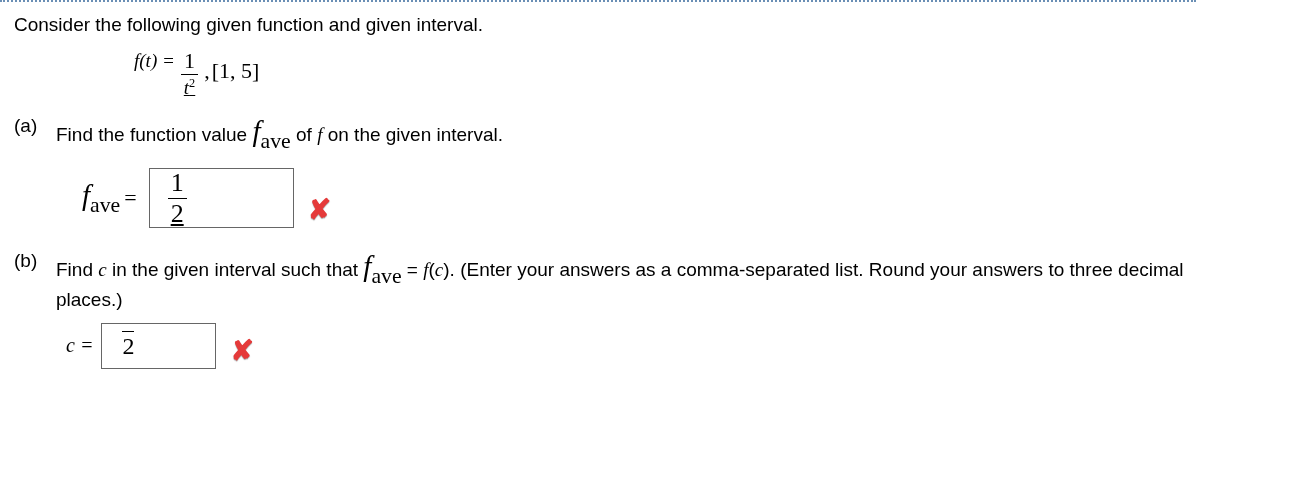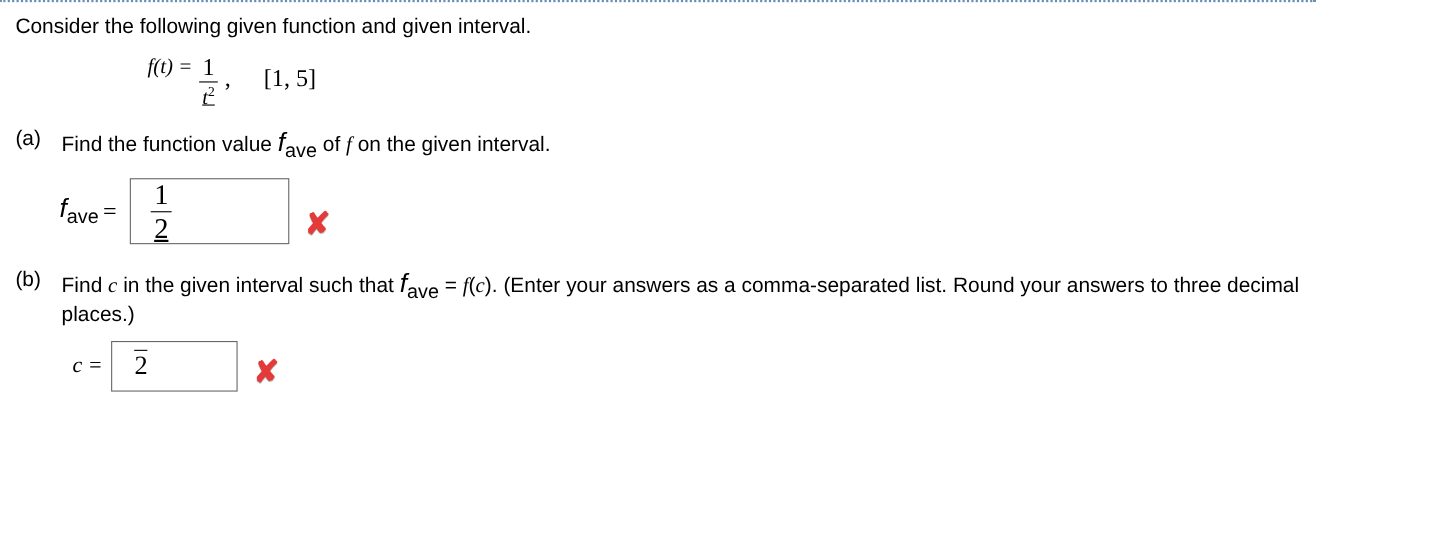--- a/index.html
+++ b/index.html
@@ -55,21 +55,21 @@
   .part-label {
     width: 42px;
     flex: none;
   }
   .part-body {
     flex: 1;
   }
   .answer-row {
     display: flex;
     align-items: center;
-    margin: 14px 0 8px 40px;
+    margin: 14px 0 8px 68px;
   }
   .answer-row.b {
      margin-left: 52px;
      margin-top: 6px;
   }
   .answer-box {
     display: inline-flex;
     align-items: center;
     justify-content: flex-start;
     min-width: 145px;
@@ -94,42 +94,42 @@
   .x-icon {
     color:#e53a3a;
     font-size:28px;
     font-weight:bold;
     margin-left:8px;
     text-shadow:0 1px 1px rgba(0,0,0,0.35);
     align-self:flex-end;
     padding-bottom:2px;
   }
   .fave {
-    font-family:Liberation Sans, sans-serif;
+    font-family:Liberation Serif, serif;
     font-style:italic;
-    font-size:24px;
+    font-size:29px;
   }
   .fave .sub { font-style:normal; }
 </style>
 </head>
 <body>
 <div class="page">
 
   <div class="intro">Consider the following given function and given interval.</div>
 
   <div class="func-row">
     <span class="math-i">f(t) =</span>
     <span class="frac" style="margin-left:6px;">
       <span class="num serif">1</span>
       <span class="den">
         <span class="math-i">t</span><span class="serif sup">2</span>
       </span>
     </span>
     <span class="serif" style="margin-left:2px; padding-top:8px;">,</span>
-    <span class="serif" style="margin-left:30px; padding-top:8px;">[1, 5]</span>
+    <span class="serif" style="margin-left:2px; padding-top:8px;">[1, 5]</span>
   </div>
 
   <div class="part">
     <span class="part-label">(a)</span>
     <span class="part-body">
       <span>Find the function value </span><span class="fave"><span>f</span><span class="sub">ave</span></span><span>&nbsp;of <span class="math-i">f</span> on the given interval.</span>
     </span>
   </div>
 
   <div class="answer-row">

